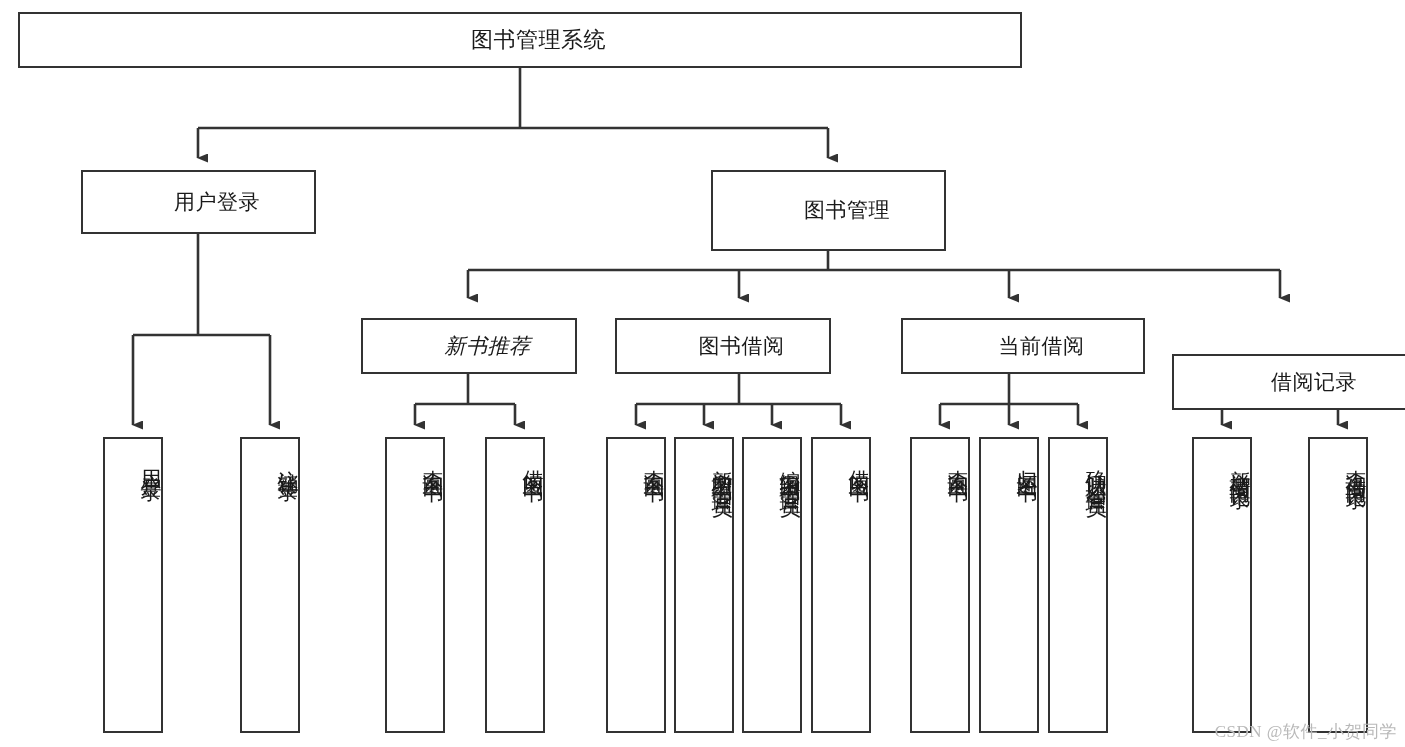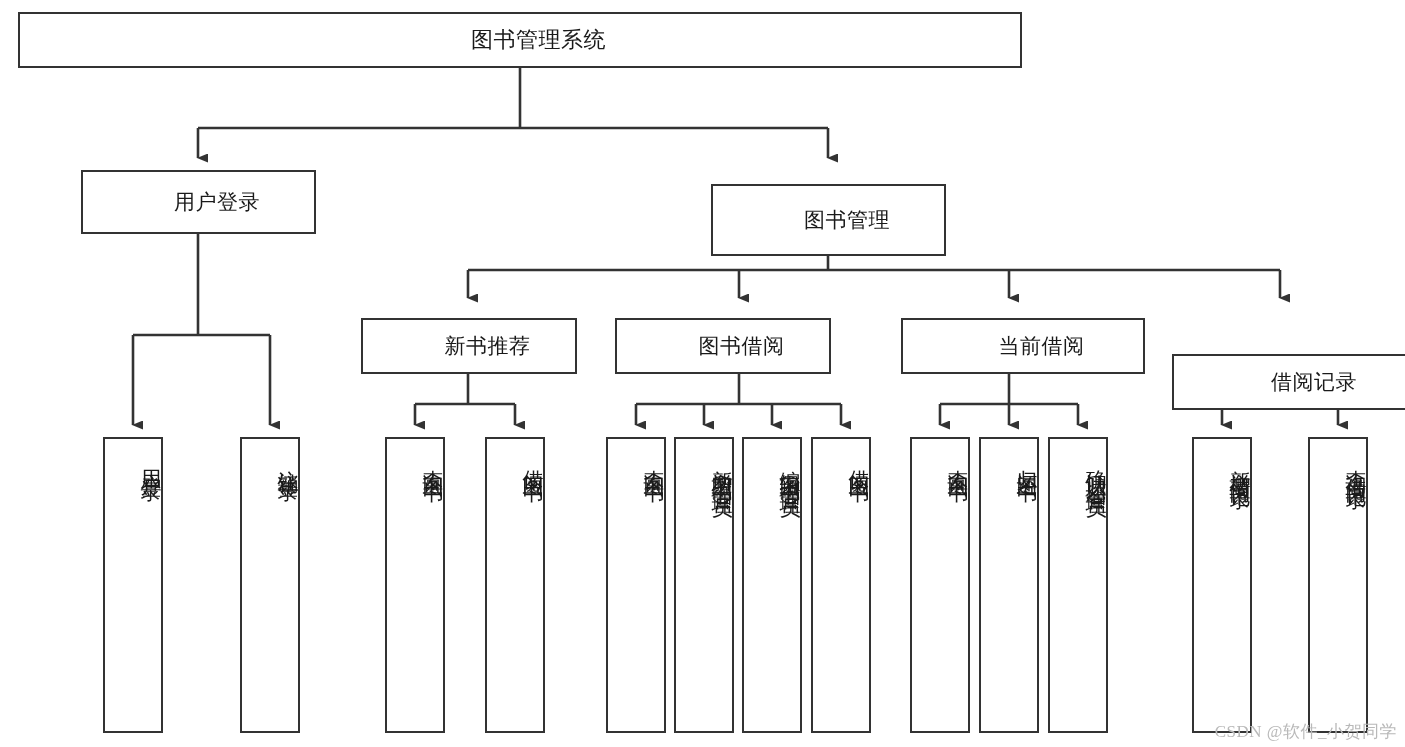--- a/index.html
+++ b/index.html
@@ -132,25 +132,25 @@
     </g>
   </svg>
 
   <div class="node horiz root" style="left:18px; top:12px; width:1004px; height:56px;">
     <span class="node-label">图书管理系统</span>
   </div>
 
   <div class="node horiz" style="left:81px; top:170px; width:235px; height:64px;">
     <span class="node-label">用户登录</span>
   </div>
-  <div class="node horiz" style="left:711px; top:184px; width:235px; height:72px;">
+  <div class="node horiz" style="left:711px; top:170px; width:235px; height:81px;">
     <span class="node-label">图书管理</span>
   </div>
 
-  <div class="node horiz" style="left:361px; top:318px; width:216px; height:56px;">
+  <div class="node horiz" style="left:361px; top:318px; width:216px; height:56px;font-style:italic;">
     <span class="node-label">新书推荐</span>
   </div>
   <div class="node horiz" style="left:615px; top:318px; width:216px; height:56px;">
     <span class="node-label">图书借阅</span>
   </div>
   <div class="node horiz" style="left:901px; top:318px; width:244px; height:56px;">
     <span class="node-label">当前借阅</span>
   </div>
   <div class="node horiz" style="left:1172px; top:318px; width:247px; height:56px;margin-top:36px;">
     <span class="node-label">借阅记录</span>

